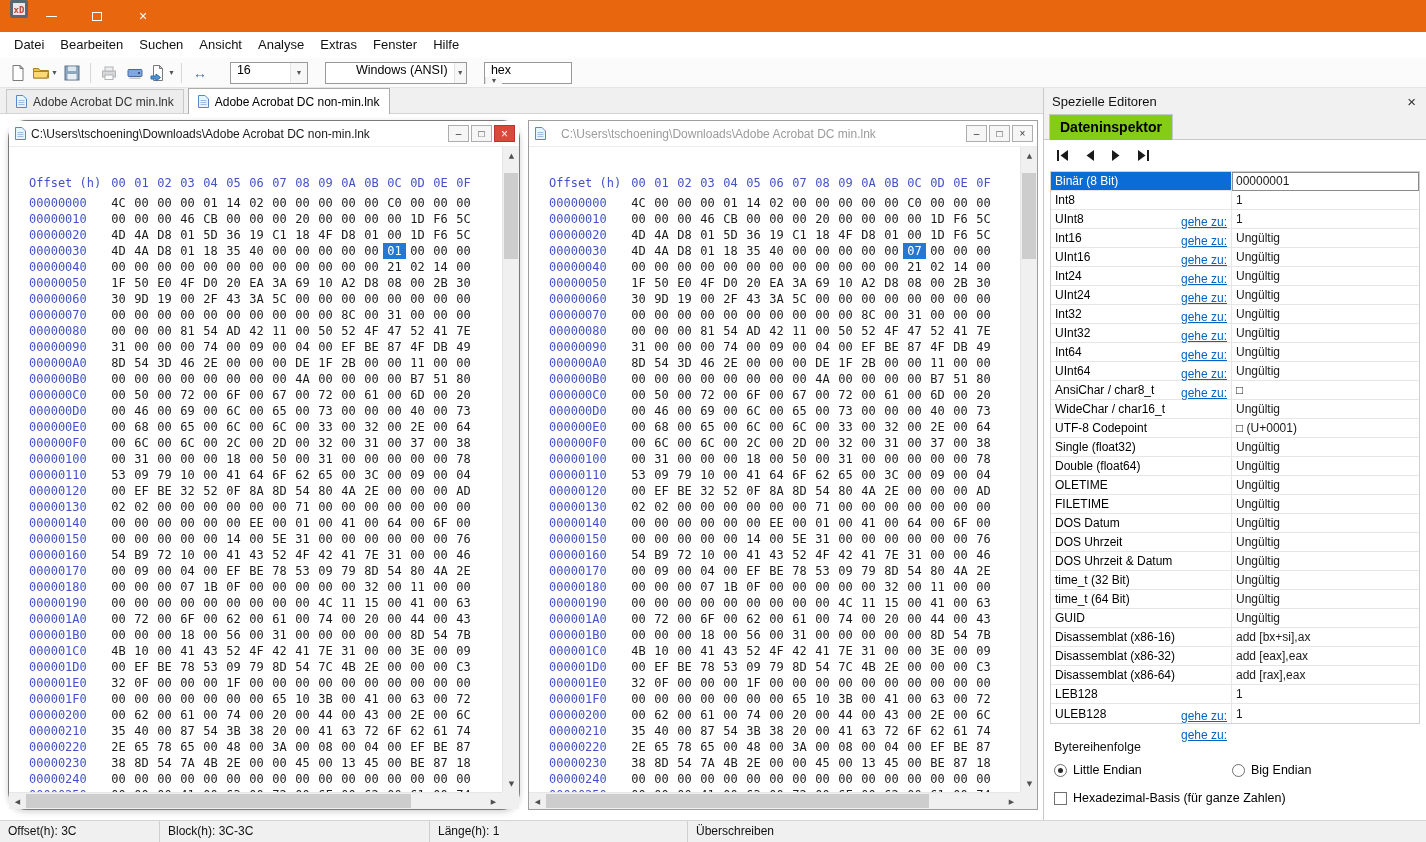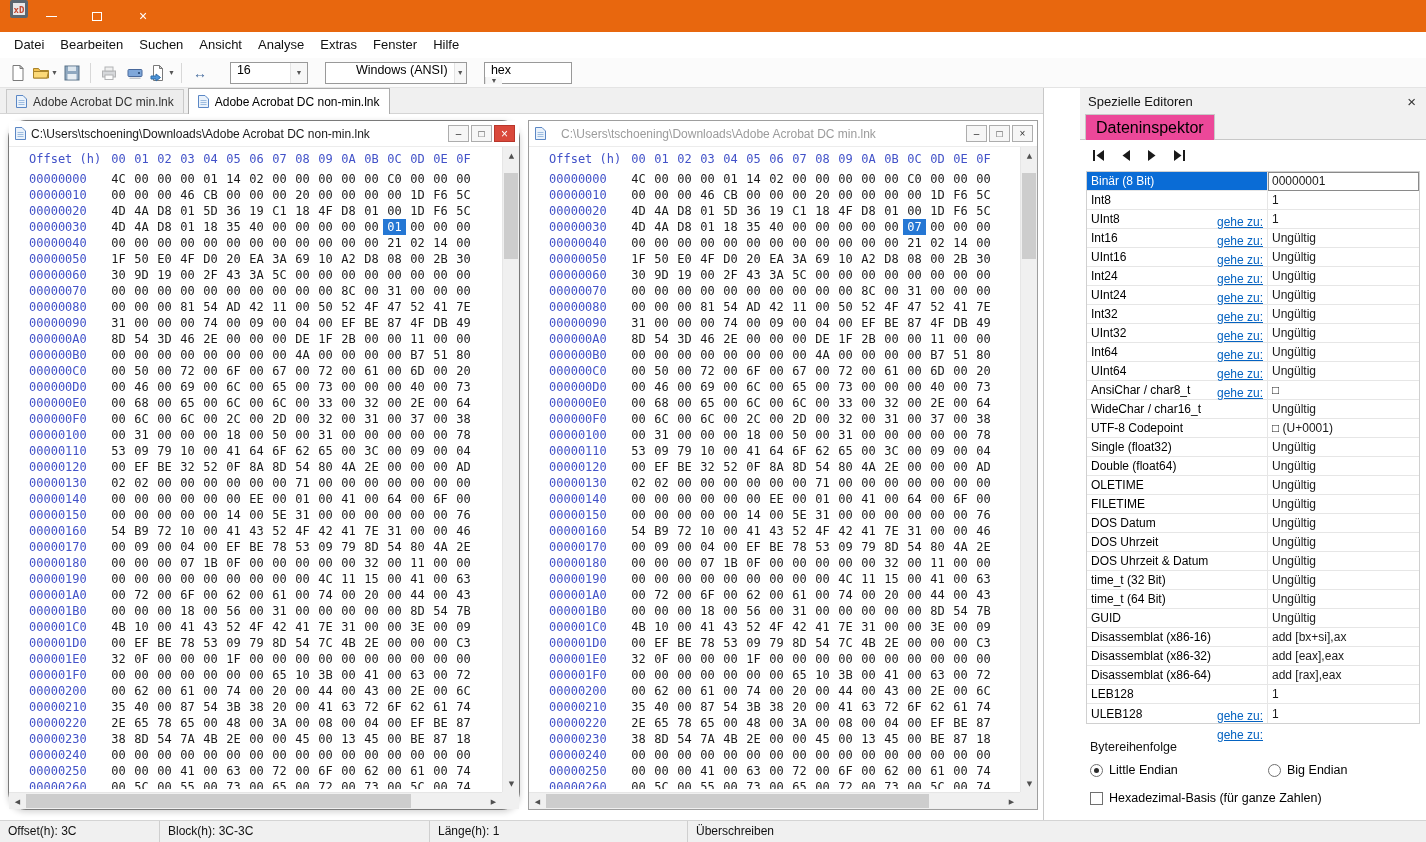--- a/index.html
+++ b/index.html
@@ -60,47 +60,47 @@
   .child-titlebar { height:26px; background:#FFFFFF; border-bottom:1px solid #ECECEC; display:flex; align-items:center; padding:0 4px 0 6px; }
   .child-title { font-size:12px; margin-left:5px; flex:1 1 auto; white-space:nowrap; overflow:hidden; color:#1a1a1a; }
   .child.inactive .child-title { color:#9B9B9B;margin-left:15px; }
   .child-controls { display:flex; gap:2px; }
   .cbtn { width:21px; height:17px; border:1px solid #ADADAD; background:#F6F6F6; color:#333; font-size:10px;
           display:flex; align-items:center; justify-content:center; line-height:1; }
   .child.active .cbtn.close { background:#D9483B; border-color:#B8362B; color:#fff; font-size:12px; }
 
   
   .hex-pane { position:relative; height:662px; overflow:hidden; font-family:"DejaVu Sans Mono", monospace; font-size:12px; }
-  .hex-header { height:24px; line-height:24px; white-space:nowrap; color:#4252C8; }
+  .hex-header { height:24px; line-height:24px; white-space:nowrap; color:#4252C8;margin-top:24px; }
   .hex-rows { height:618px; overflow:hidden; }
   .hex-row { height:16px; line-height:16px; white-space:nowrap; }
   .offset-cell { display:inline-block; width:98px; padding-left:20px; color:#4252C8; }
   .byte { display:inline-block; width:23px; text-align:center; color:#1b1b1b; }
   .hex-header .byte { color:#4252C8; }
   .byte.sel { background:#2577D4; color:#fff; }
 
   
   .vscroll { position:absolute; top:0; right:0; width:17px; height:645px; background:#F0F0F0; border-left:1px solid #E6E6E6; }
   .hscroll { position:absolute; bottom:0; left:0; right:17px; height:17px; background:#F0F0F0; border-top:1px solid #E6E6E6; }
   .scorner { position:absolute; bottom:0; right:0; width:17px; height:17px; background:#F0F0F0; }
   .arr { position:absolute; width:17px; height:17px; display:flex; align-items:center; justify-content:center; font-size:7px; color:#505050; font-family:"DejaVu Sans", sans-serif; }
   .vscroll .up { top:0; left:0; }
   .vscroll .down { bottom:0; left:0; }
   .hscroll .left { left:0; top:0; }
   .hscroll .right { right:0; top:0; }
   .vthumb { position:absolute; left:1px; right:1px; top:26px; height:86px; background:#CDCDCD; }
   .hthumb { position:absolute; top:1px; bottom:1px; left:17px; width:78%; background:#CDCDCD; }
 
   
-  .inspector { width:383px; flex:0 0 auto; background:#fff; border-left:1px solid #C8C8C8; display:flex; flex-direction:column; position:relative;padding-left:36px; }
+  .inspector { width:383px; flex:0 0 auto; background:#fff; border-left:1px solid #C8C8C8; display:flex; flex-direction:column; position:relative; }
   .splitter { position:absolute; left:-2px; top:0; bottom:0; width:4px; cursor:ew-resize; }
   .insp-header { height:26px; background:#F1F1F1; display:flex; align-items:center; padding:0 10px 0 8px; font-size:13px; color:#111; flex:0 0 auto; }
   .insp-close { margin-left:auto; font-size:15px; color:#333; line-height:1; }
   .insp-tabrow { height:26px; background:#F1F1F1; border-bottom:1px solid #C8C8C8; display:flex; align-items:flex-end; padding-left:5px; flex:0 0 auto; }
-  .insp-tab { display:inline-block; padding:0 10px; height:26px; line-height:25px; background:#ec4899; border:1px solid #C8C8C8; border-bottom:none; margin-bottom:-1px; font-size:16px; }
+  .insp-tab { display:inline-block; padding:0 10px; height:26px; line-height:25px; background:#84cc16; border:1px solid #C8C8C8; border-bottom:none; margin-bottom:-1px; font-size:14px;font-weight:bold; }
   .insp-body { flex:1 1 auto; background:#fff; padding:6px 6px 0 6px; display:flex; flex-direction:column; }
   .nav-row { display:flex; gap:12px; margin:2px 0 8px 4px; }
   .nav-btn { border:none; background:none; padding:2px; display:flex; align-items:center; }
   .insp-grid { border:1px solid #D0D0D0; font-size:12px; }
   .irow { display:flex; height:19px; border-bottom:1px solid #E6E6E6; align-items:stretch; }
   .irow:last-child { border-bottom:none; }
   .cell-type { width:181px; border-right:1px solid #E6E6E6; display:flex; align-items:center; padding-left:4px; }
   .goto-link { margin-left:auto; margin-right:4px; color:#0563C1; text-decoration:underline;margin-top:43px; }
   .cell-value { flex:1 1 auto; display:flex; align-items:center; padding-left:4px; color:#1a1a1a; }
   .irow.isel .cell-type { background:#0A6CD6; color:#fff; }

